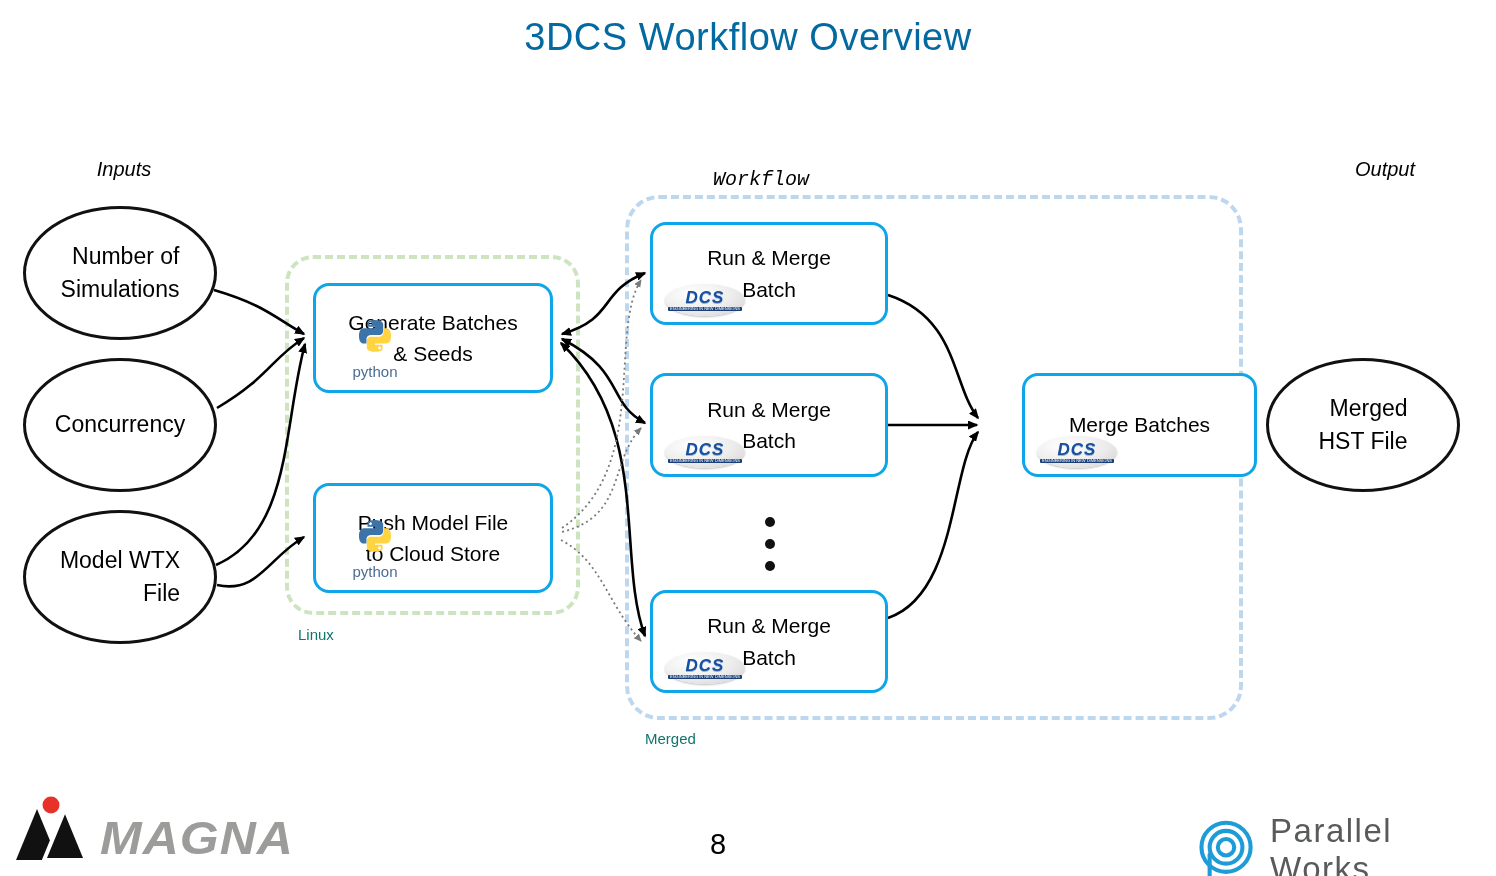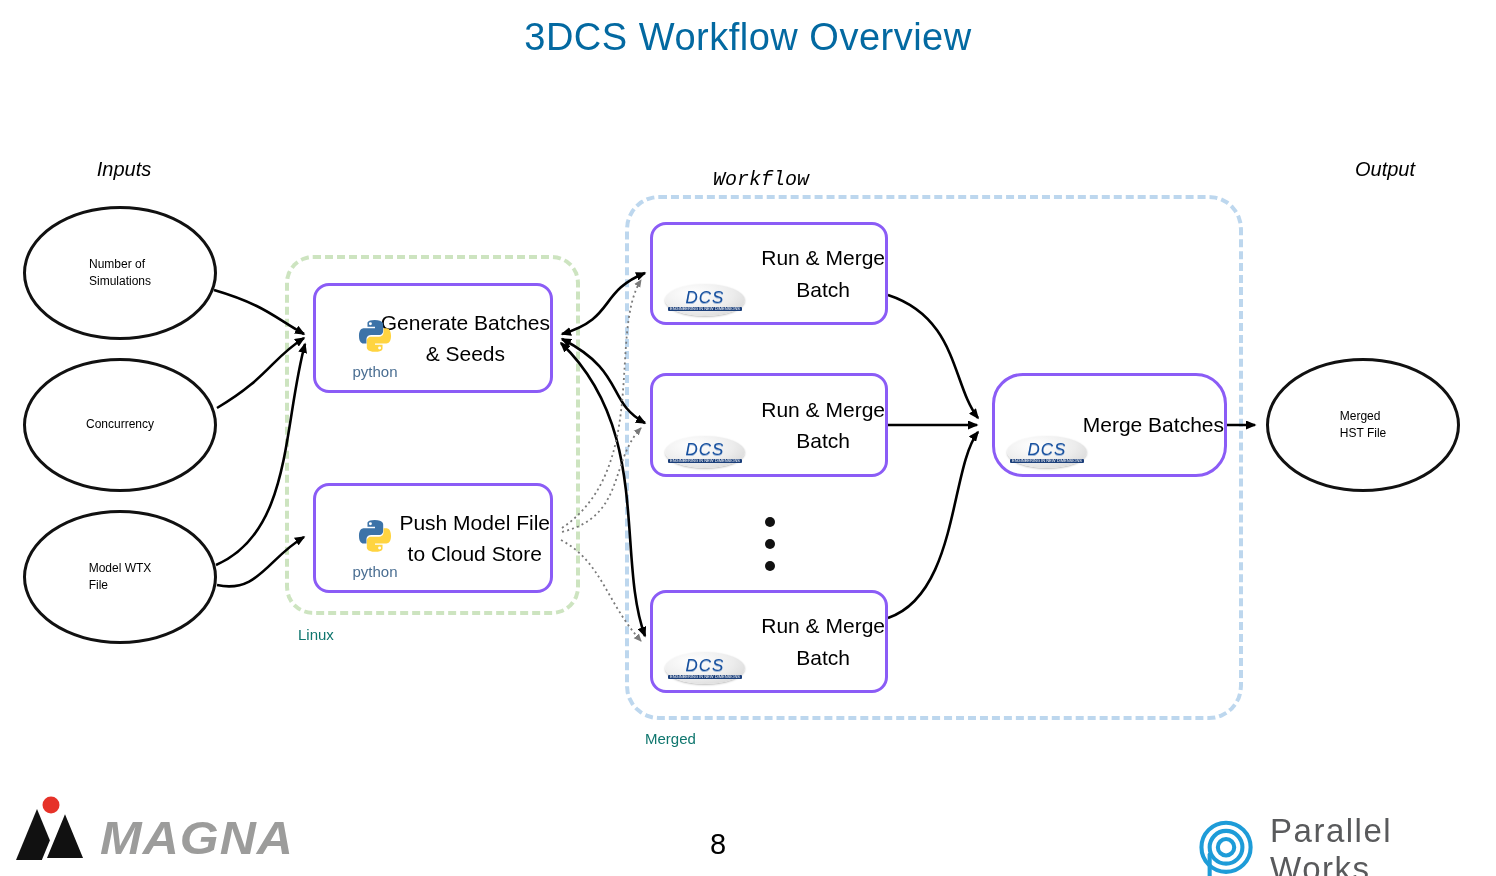--- a/index.html
+++ b/index.html
@@ -16,56 +16,56 @@
     font-size:38px;letter-spacing:.5px;color:#0369a1;
   }
   .col-header{
     font-style:italic;font-size:20px;transform:translateX(-50%);
   }
 
   
   .ellipse{
     width:194px;height:134px;border:3px solid #111;border-radius:50%;
     background:#fff;display:flex;align-items:center;justify-content:center;
-    text-align:left;font-size:12px;line-height:1.45;
+    text-align:right;font-size:23px;line-height:1.45;
     box-sizing:border-box;
   }
 
   
   .group-linux{
     left:285px;top:255px;width:295px;height:360px;
     border:4px dashed #cde4c0;border-radius:28px;box-sizing:border-box;
   }
   .group-windows{
     left:625px;top:195px;width:618px;height:525px;
     border:4px dashed #bdd7ee;border-radius:34px;box-sizing:border-box;
   }
   .group-label{font-size:15px;color:#0f766e;}
 
   
   .pbox{
-    border:3px solid #8b5cf6;border-radius:16px;background:#fff;
-    display:flex;align-items:center;justify-content:flex-end;text-align:center;
+    border:3px solid #0ea5e9;border-radius:16px;background:#fff;
+    display:flex;align-items:center;justify-content:center;text-align:center;
     font-size:21px;line-height:1.5;box-sizing:border-box;
   }
 
   
   .pylogo{left:27px;bottom:5px;width:64px;text-align:center;}
   .pylogo svg{width:36px;height:36px;display:block;margin:0 auto;}
   .pylogo .pyword{font-size:15px;color:#4a6e92;line-height:1;margin-top:-2px;}
 
   
   .dcslogo{
     left:12px;bottom:6px;width:80px;height:32px;border-radius:50%;
     background:radial-gradient(ellipse at 35% 30%, #ffffff 0%, #ececec 55%, #cfcfcf 100%);
     box-shadow:0 1px 2px rgba(0,0,0,.25);
     display:flex;flex-direction:column;align-items:center;justify-content:center;
   }
   .dcs-text{
-    font-size:17px;font-weight:normal;font-style:italic;color:#17509e;
+    font-size:17px;font-weight:bold;font-style:italic;color:#17509e;
     line-height:1;letter-spacing:1px;text-shadow:0 1px 0 #9db6d8;
   }
   .dcs-caption{
     font-size:4px;line-height:1;color:#ffffff;background:#1b3f7a;
     padding:0 2px;border-radius:1px;margin-top:1px;white-space:nowrap;
   }
 
   
   .vdots{left:758px;top:505px;width:24px;text-align:center;}
   .vdots .dot{width:10px;height:10px;border-radius:50%;background:#111;margin:12px auto 0;}
@@ -186,21 +186,21 @@
 
 <div class="abs pbox" style="left:650px;top:590px;width:238px;height:103px;">
   <span class="prewrap">Run &amp; Merge
 Batch</span>
   <span class="abs dcslogo">
     <span class="dcs-text">DCS</span>
     <span class="dcs-caption">ENGINEERING IN NEW DIMENSIONS</span>
   </span>
 </div>
 
-<div class="abs pbox" style="left:992px;top:373px;width:235px;height:104px;border-radius:31px;">
+<div class="abs pbox" style="left:1022px;top:373px;width:235px;height:104px;">
   <span>Merge Batches</span>
   <span class="abs dcslogo">
     <span class="dcs-text">DCS</span>
     <span class="dcs-caption">ENGINEERING IN NEW DIMENSIONS</span>
   </span>
 </div>
 
 <div class="abs ellipse prewrap" style="left:1266px;top:358px;">Merged
 HST File</div>
 

